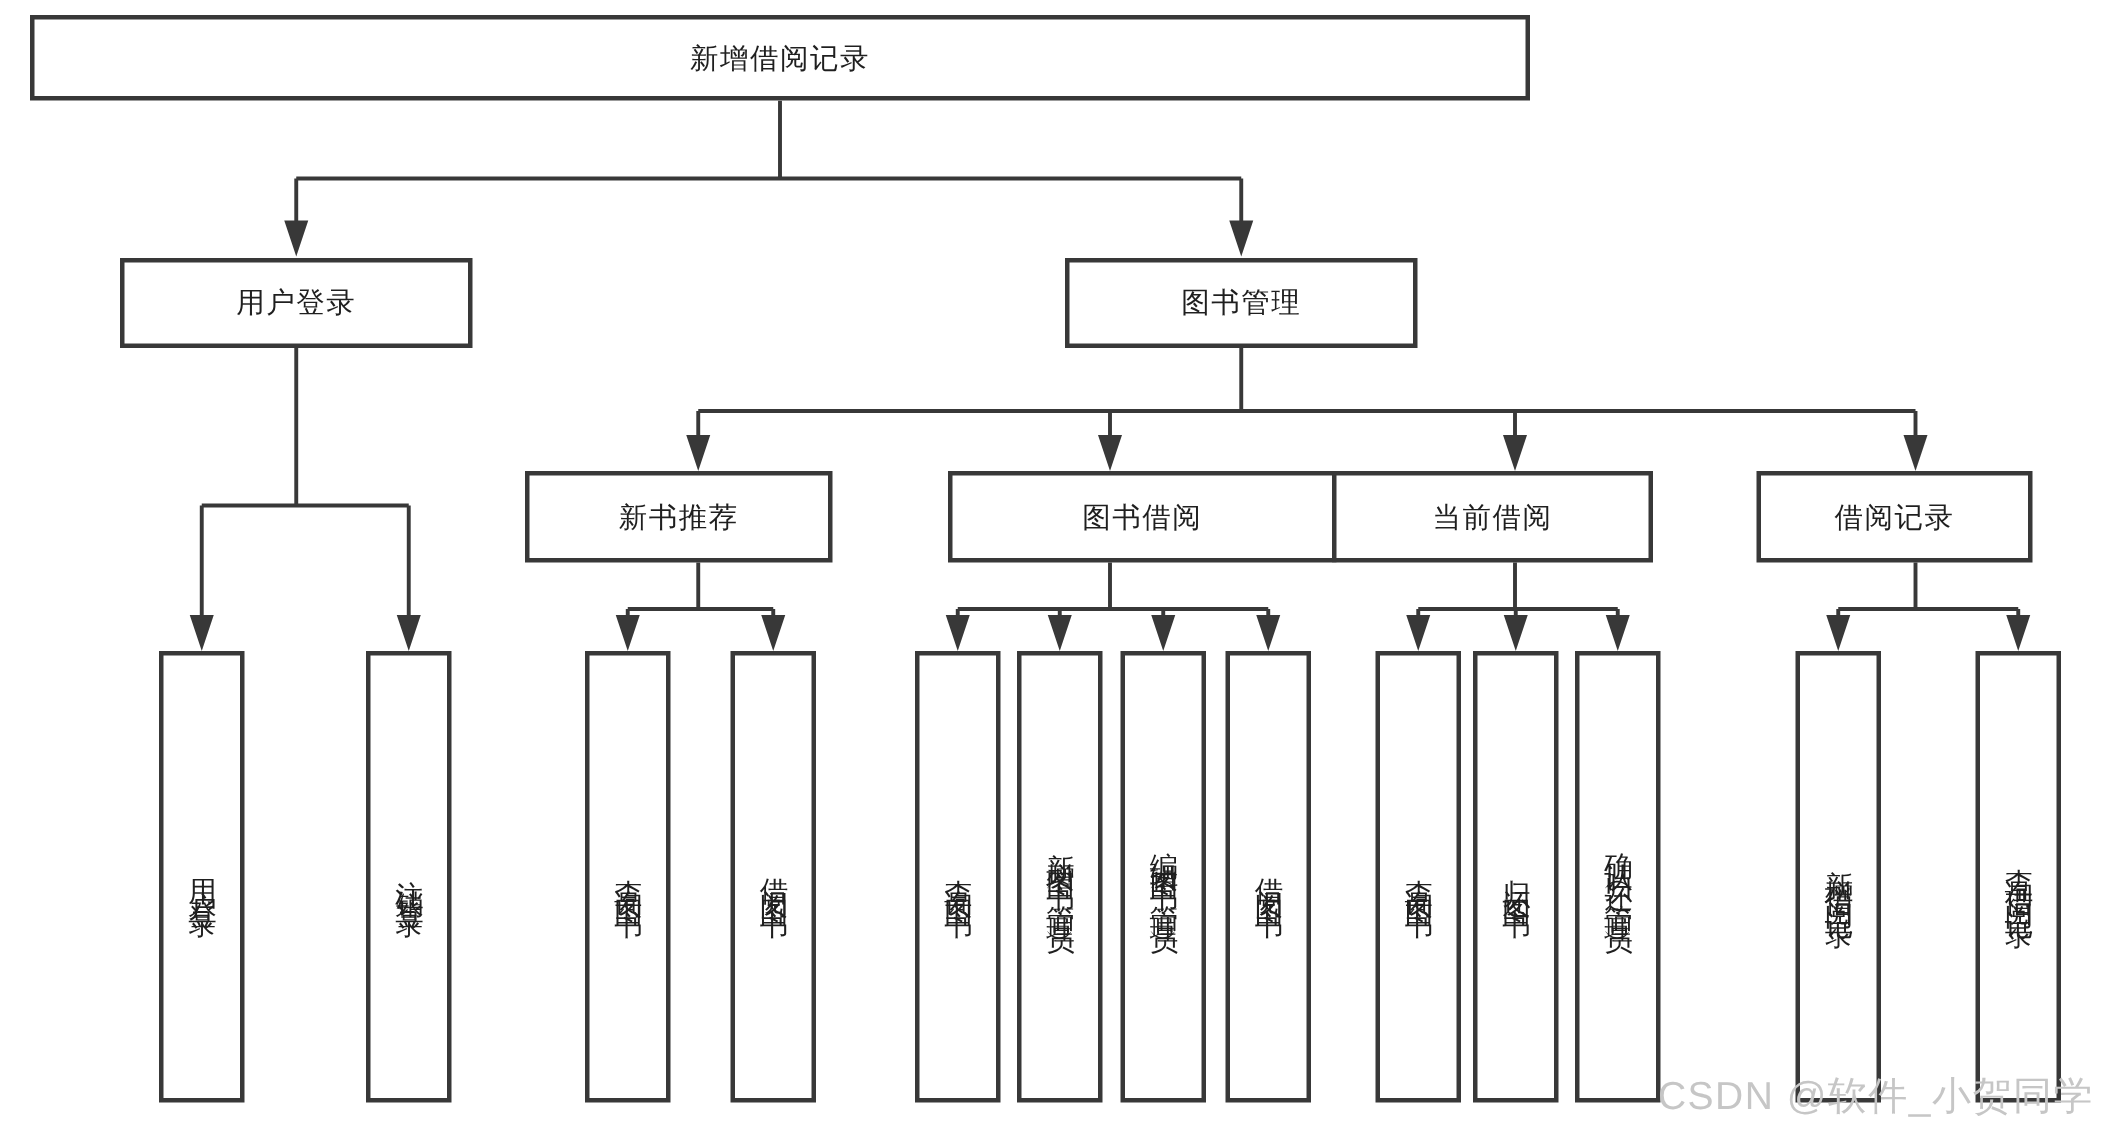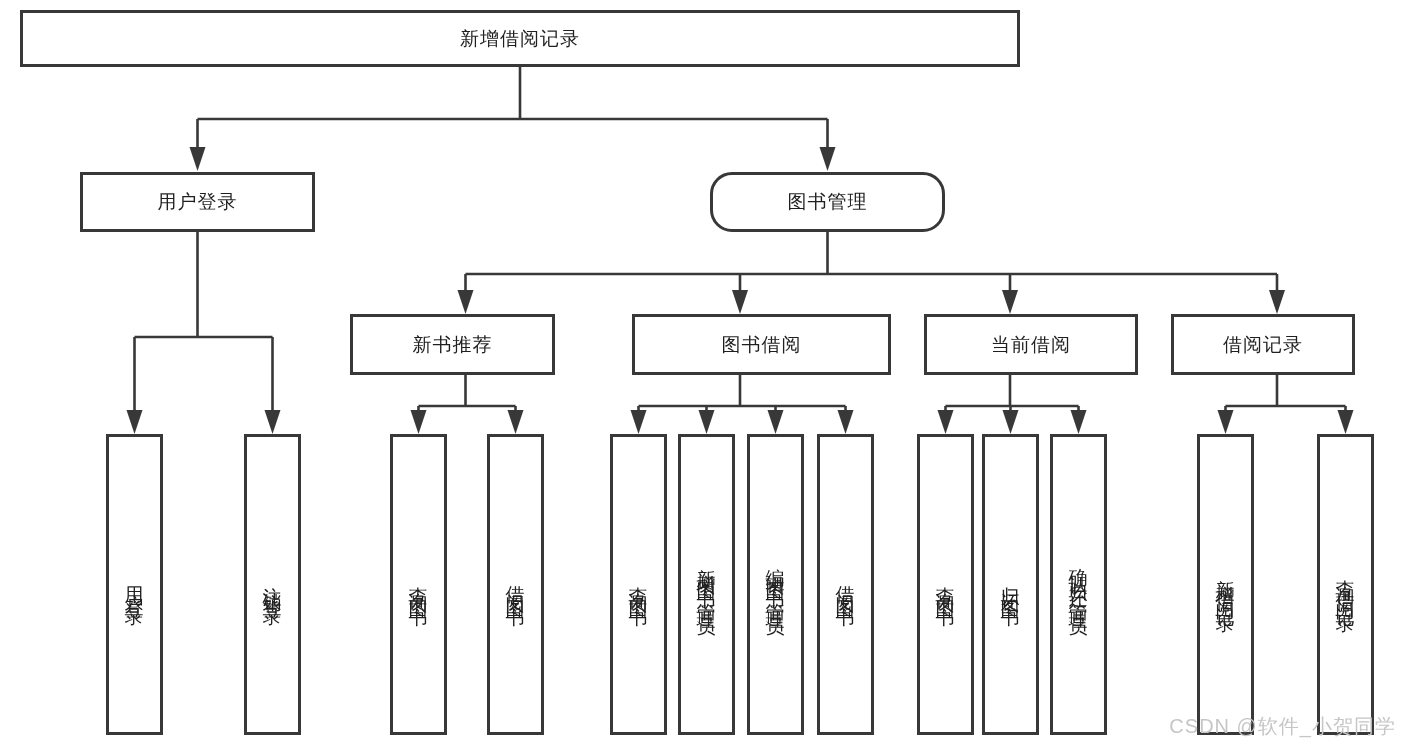--- a/index.html
+++ b/index.html
@@ -31,43 +31,43 @@
     align-items: center;
     justify-content: center;
     z-index: 2;
     font-size: 19px;
     letter-spacing: 1px;
     white-space: nowrap;
   }
   .root  { left: 20px;  top: 10px;  width: 1000px; height: 57px; }
   .lv2   { top: 172px; width: 235px; height: 60px; }
   .lv2.a { left: 80px; }
-  .lv2.b { left: 710px; border-radius: 22px; }
+  .lv2.b { left: 710px; }
   .lv3   { top: 314px; height: 61px; }
   .lv3.c1 { left: 350px;  width: 205px; }
   .lv3.c2 { left: 632px;  width: 259px; }
-  .lv3.c3 { left: 924px;  width: 214px; }
+  .lv3.c3 { left: 888px;  width: 214px; }
   .lv3.c4 { left: 1171px; width: 184px; }
   .vbox {
     top: 434px;
     height: 301px;
     width: 57px;
   }
   .vbox span {
     writing-mode: vertical-rl;
     letter-spacing: 7px;
     font-size: 19px;
     line-height: 1;
   }
   .watermark {
     position: absolute;
     right: 9px;
     top: 713px;
     z-index: 5;
-    font-size: 20px;
+    font-size: 26px;
     color: #c6c6c6;
     letter-spacing: 1px;
     white-space: nowrap;
     margin-left: 13px;
   }
 </style>
 </head>
 <body>
 
 <div class="canvas">

